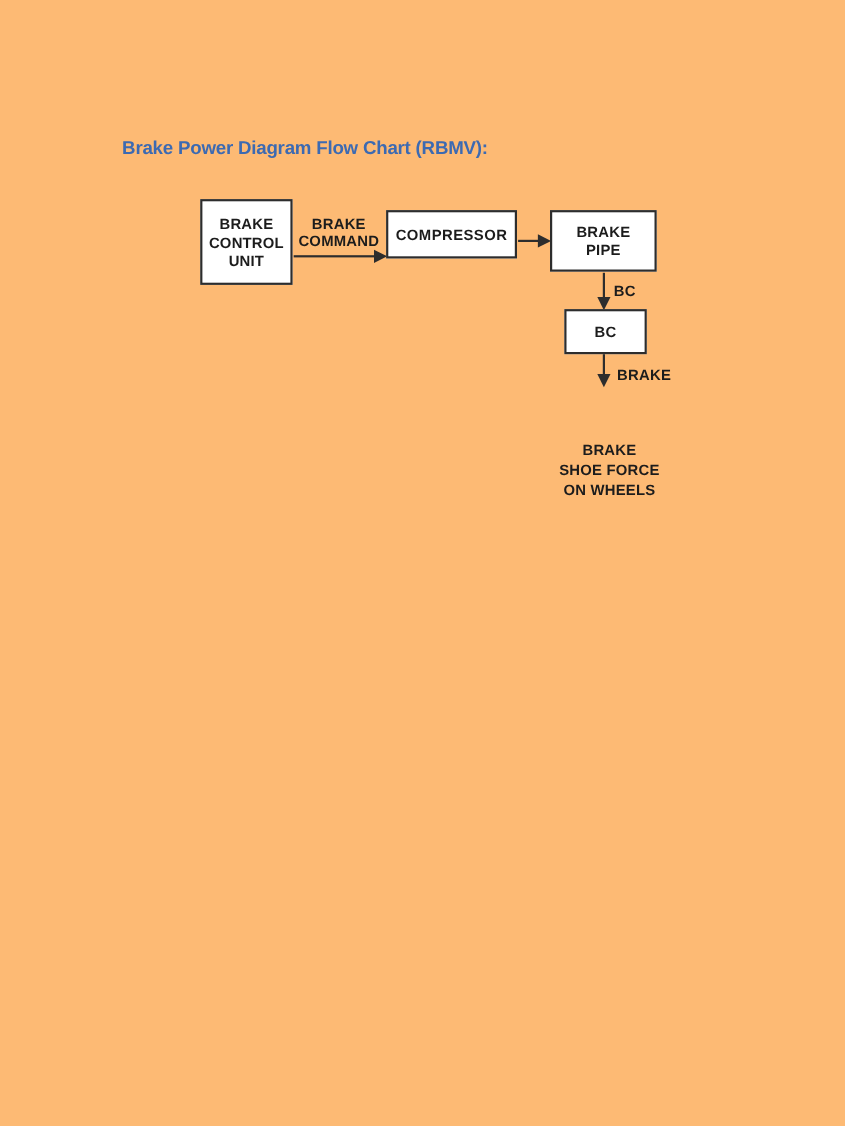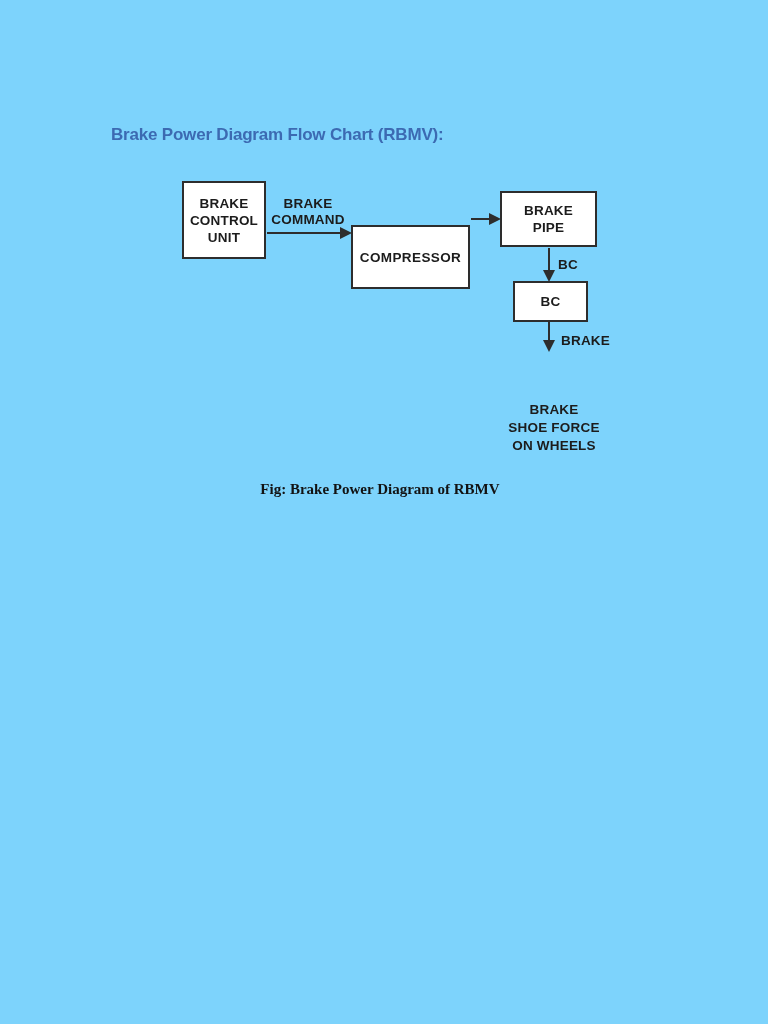--- a/index.html
+++ b/index.html
@@ -1,21 +1,21 @@
 <!DOCTYPE html>
 <html><head>
 <meta charset="utf-8">
 <style>
   * { margin: 0; padding: 0; box-sizing: border-box; }
   html, body { background: #ffffff; }
   .doc-page {
     position: relative;
     width: 768px;
     height: 1024px;
-    background: #7dd3fc;
+    background: #fdba74;
     overflow: hidden;
     font-family: "Liberation Sans", sans-serif;
   }
   .heading {
     position: absolute;
     left: 111px;
     top: 125px;
     font-family: "Liberation Sans", sans-serif;
     font-size: 17px;
     font-weight: 700;
@@ -33,21 +33,21 @@
     justify-content: center;
     text-align: center;
     font-size: 13.5px;
     font-weight: 700;
     line-height: 17px;
     letter-spacing: 0.2px;
     color: #1c1c1c;
     white-space: pre-line;
   }
   .box-bcu        { left: 178px; top: 181px; width: 84px;  height: 78px; }
-  .box-compressor { left: 347px; top: 191px; width: 119px; height: 64px; letter-spacing: 0.4px; margin-top: 34px; }
+  .box-compressor { left: 347px; top: 191px; width: 119px; height: 44px; letter-spacing: 0.4px; }
   .box-brakepipe  { left: 496px; top: 191px; width: 97px;  height: 56px; }
   .box-bc         { left: 509px; top: 281px; width: 75px;  height: 41px; }
   .box-rigging    { left: 509px; top: 351px; width: 91px;  height: 41px; }
   .edge-label {
     position: absolute;
     font-size: 13.5px;
     font-weight: 700;
     line-height: 16px;
     letter-spacing: 0.2px;
     color: #1c1c1c;
@@ -135,15 +135,14 @@
     <div class="head-down a4-head"></div>
     <div class="edge-label lbl-brake">BRAKE</div>
 
 
     <div class="output-text">BRAKE
 SHOE FORCE
 ON WHEELS</div>
 
   </div>
 
-  <div class="caption">Fig: Brake Power Diagram of RBMV</div>
 
 </div>
 
 </body></html>

